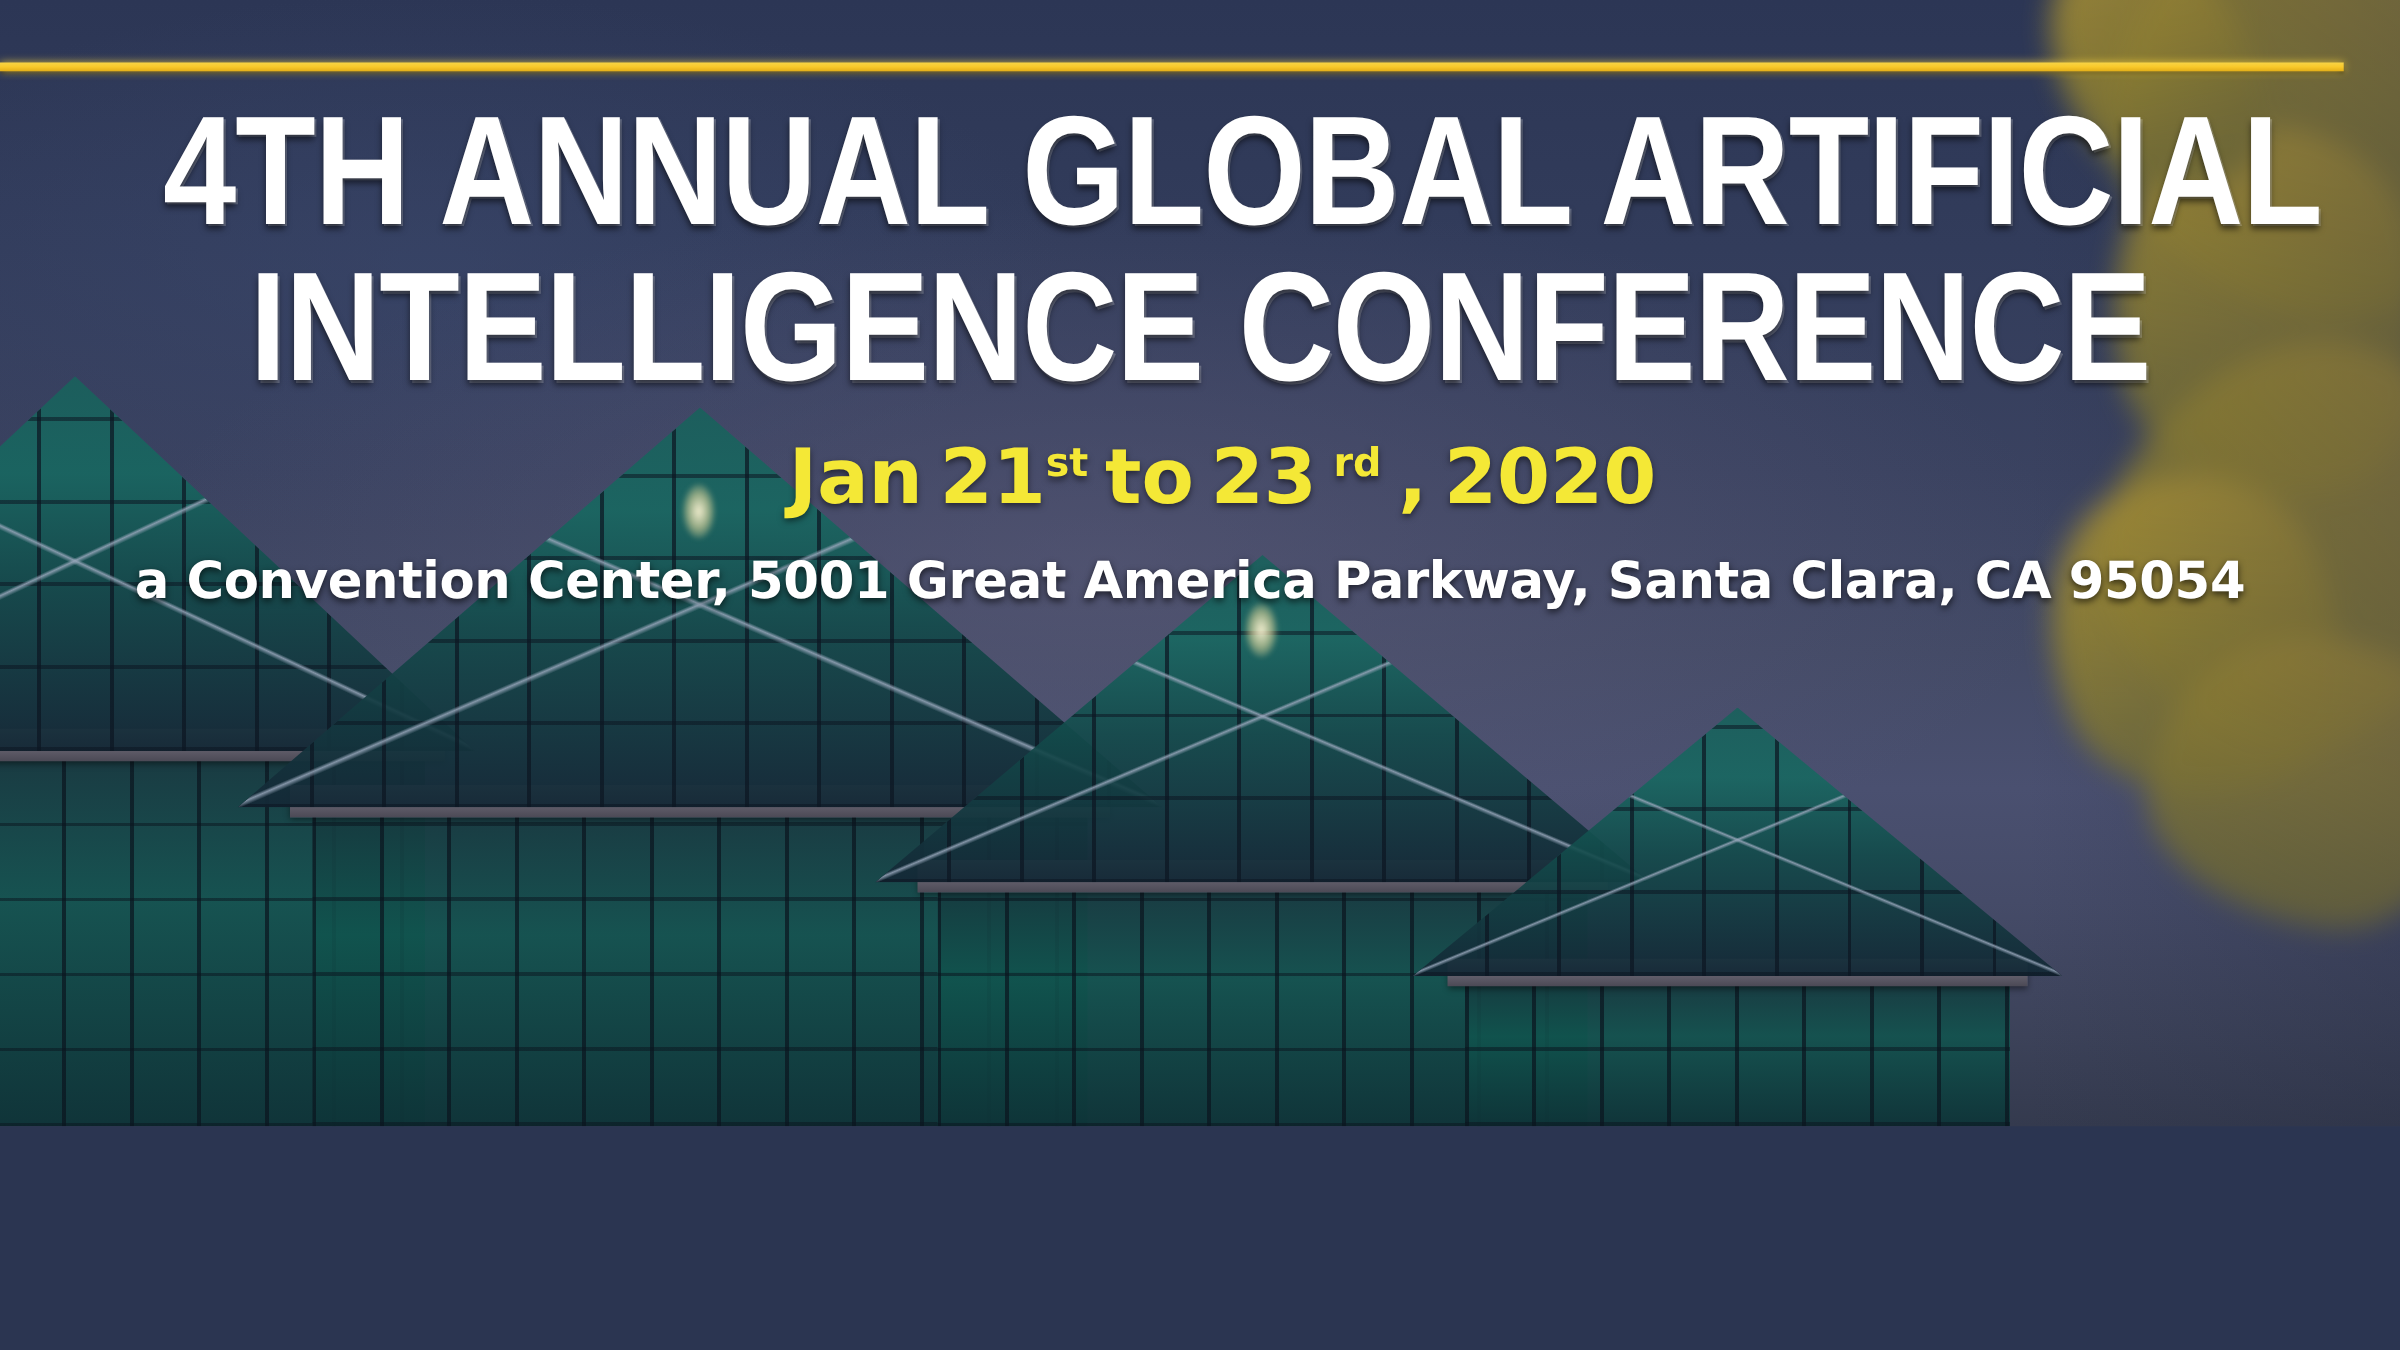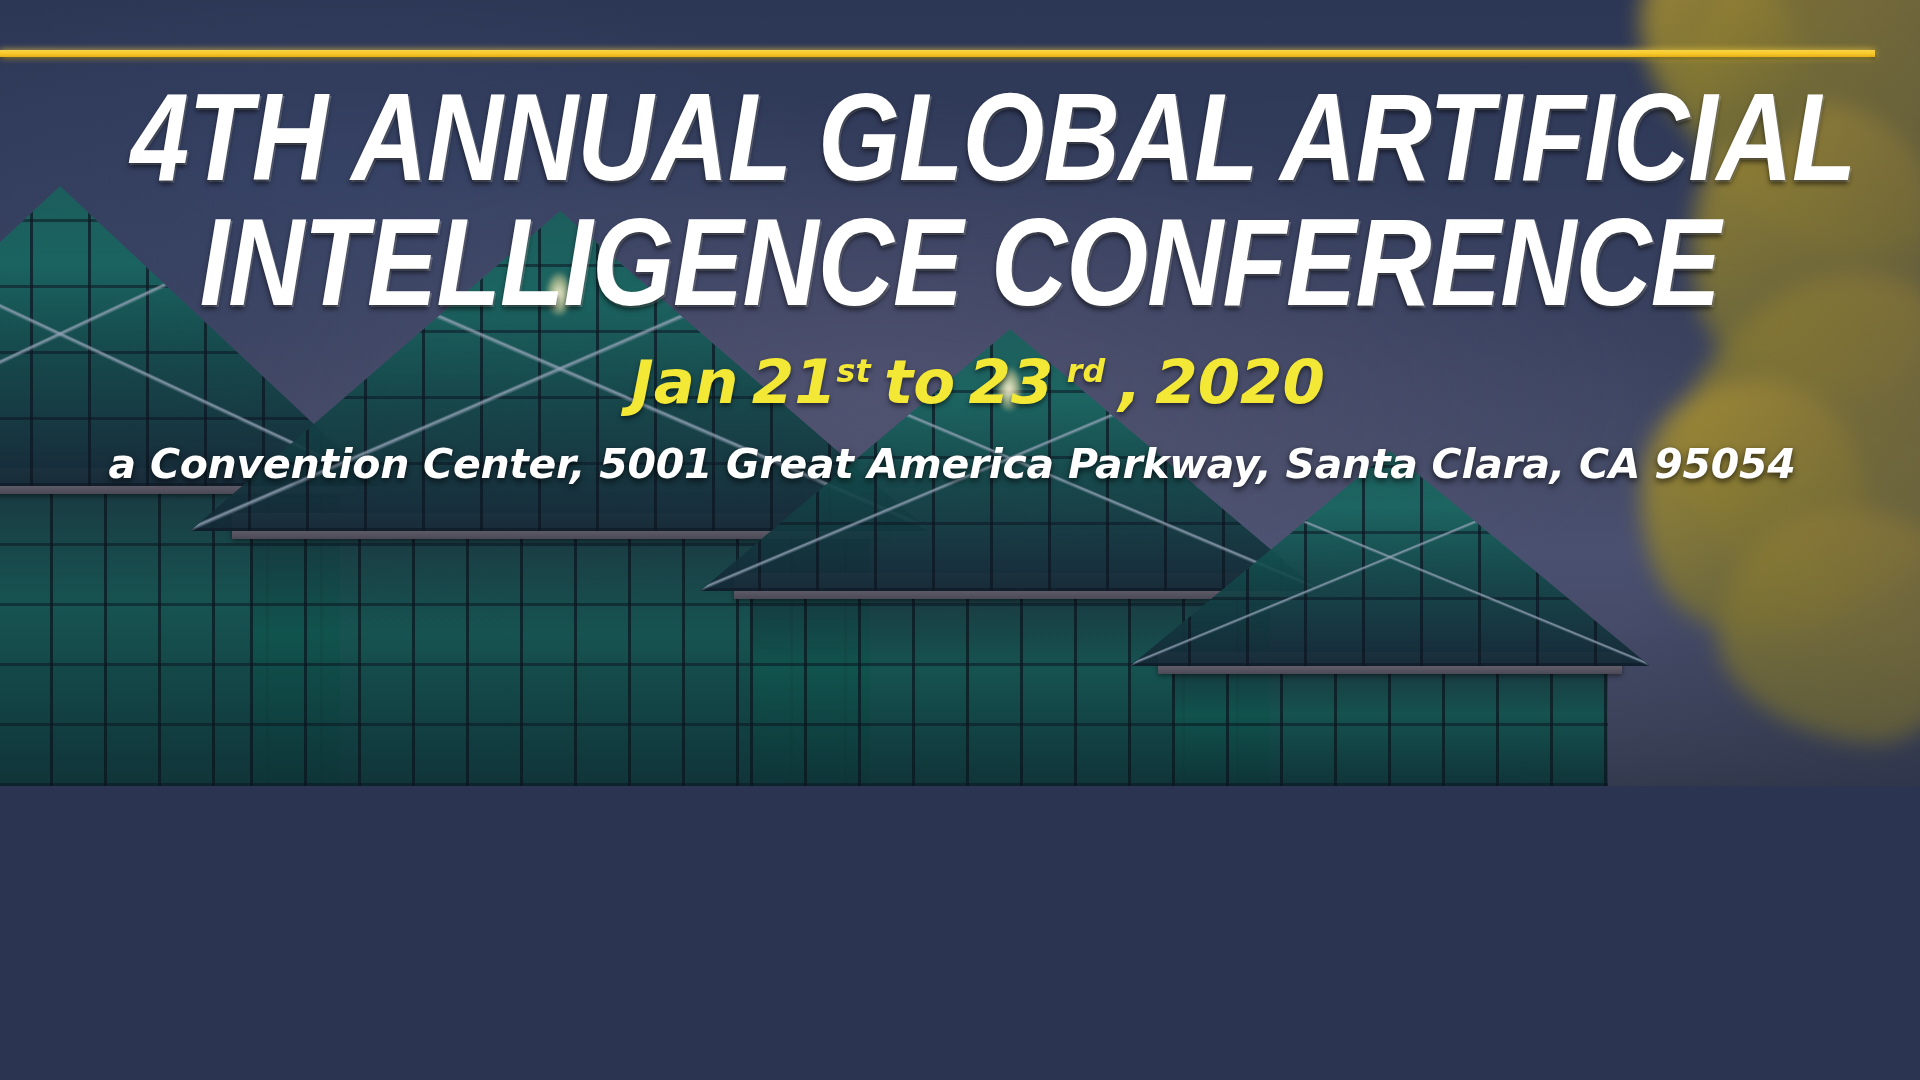--- a/index.html
+++ b/index.html
@@ -8,33 +8,32 @@
     width:1920px;
     height:1080px;
     overflow:hidden;
     background:#2b3551;
     font-family:"Liberation Sans", sans-serif;
   }
 
   #banner {
     position:relative;
     width:1920px;
-    height:786px;
+    height:901px;
     overflow:hidden;
     background:
       linear-gradient(180deg,
         #2c3655 0%,
         #323c5b 22%,
         #3a4260 42%,
         #434a66 58%,
         #4a5070 70%,
         #454b68 80%,
         #3c4259 92%,
         #343a4e 100%);
-    font-style: italic;
   }
 
   
 
   
   .sky-glow {
     position:absolute;
     left:0; top:0; width:100%; height:78%;
     background:
       radial-gradient(ellipse 1100px 420px at 46% 64%, rgba(104,100,130,.40) 0%, rgba(104,100,130,0) 70%),

